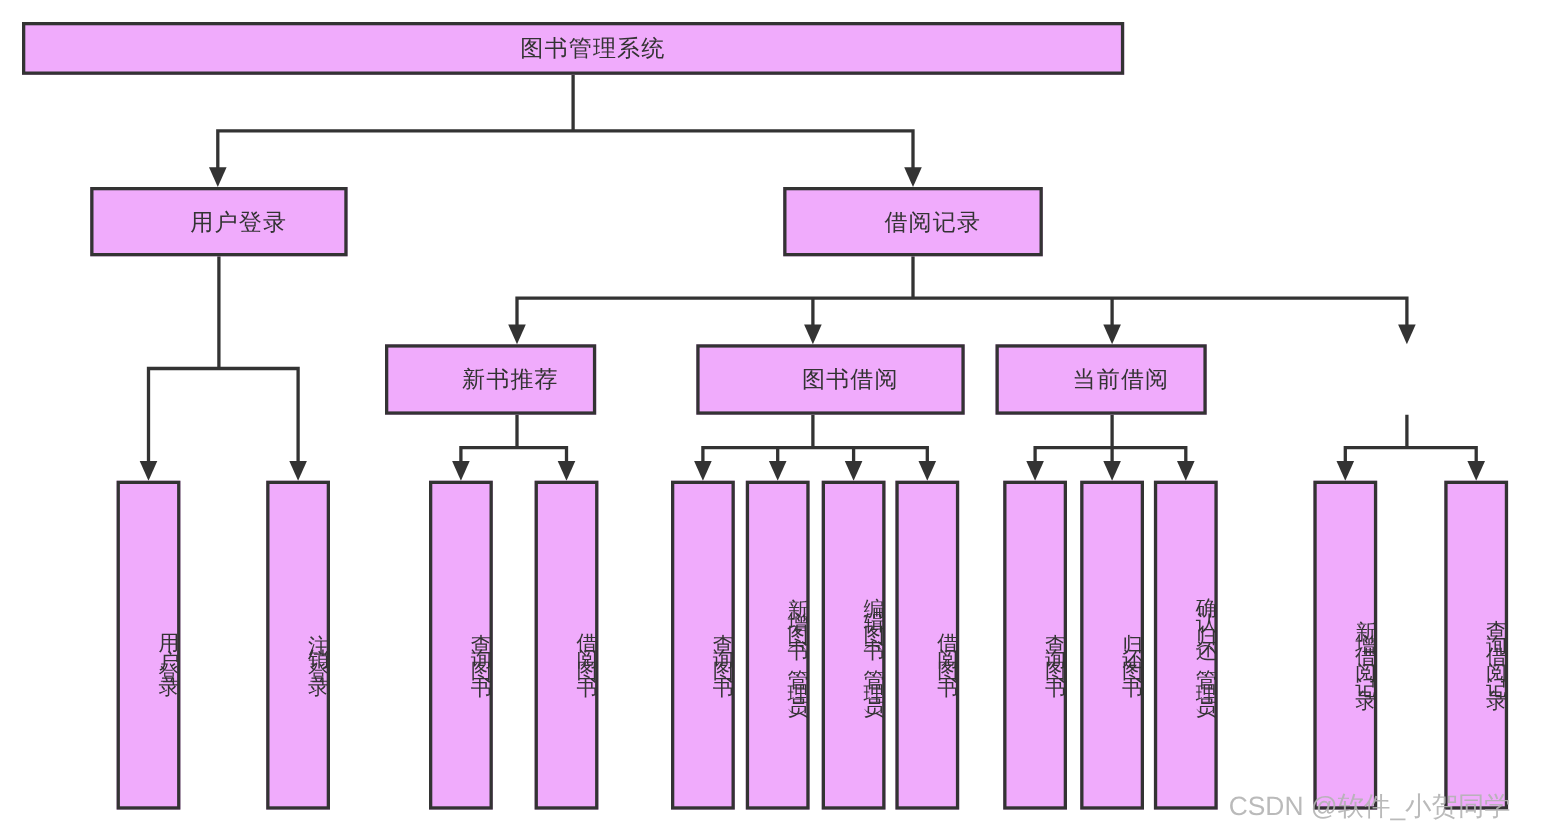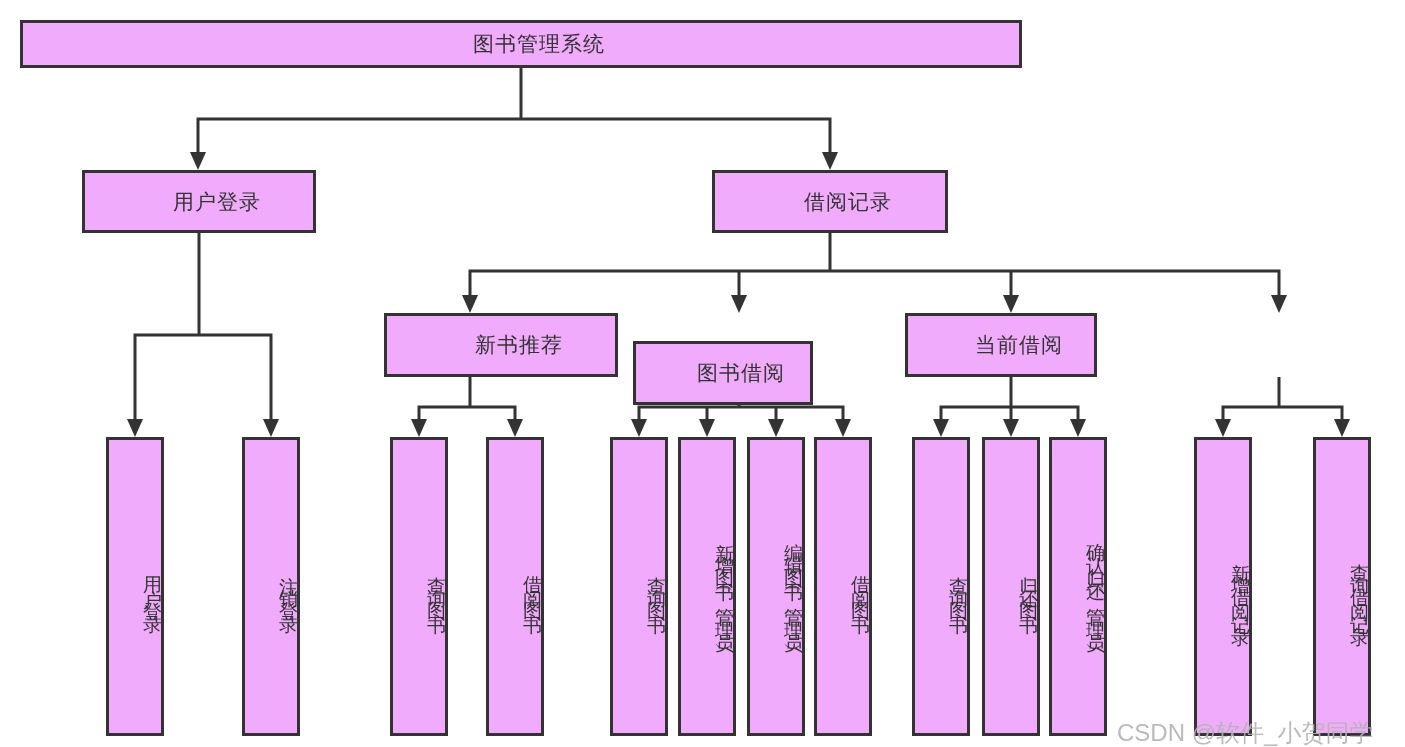--- a/index.html
+++ b/index.html
@@ -66,24 +66,24 @@
     <span>图书管理系统</span>
   </div>
 
   <div class="box h lvl1" style="left:82px;width:234px;">
     <span>用户登录</span>
   </div>
   <div class="box h lvl1" style="left:712px;width:236px;">
     <span>借阅记录</span>
   </div>
 
-  <div class="box h lvl2" style="left:384px;width:234px;">
+  <div class="box h lvl2" style="left:350px;width:192px;">
     <span>新书推荐</span>
   </div>
-  <div class="box h lvl2" style="left:633px;width:180px;margin-top:28px;">
+  <div class="box h lvl2" style="left:633px;width:244px;">
     <span>图书借阅</span>
   </div>
   <div class="box h lvl2" style="left:905px;width:192px;">
     <span>当前借阅</span>
   </div>
 
   <div class="box v leaf" style="left:106px;">
     <span>用户登录</span>
   </div>
   <div class="box v leaf" style="left:242px;">

